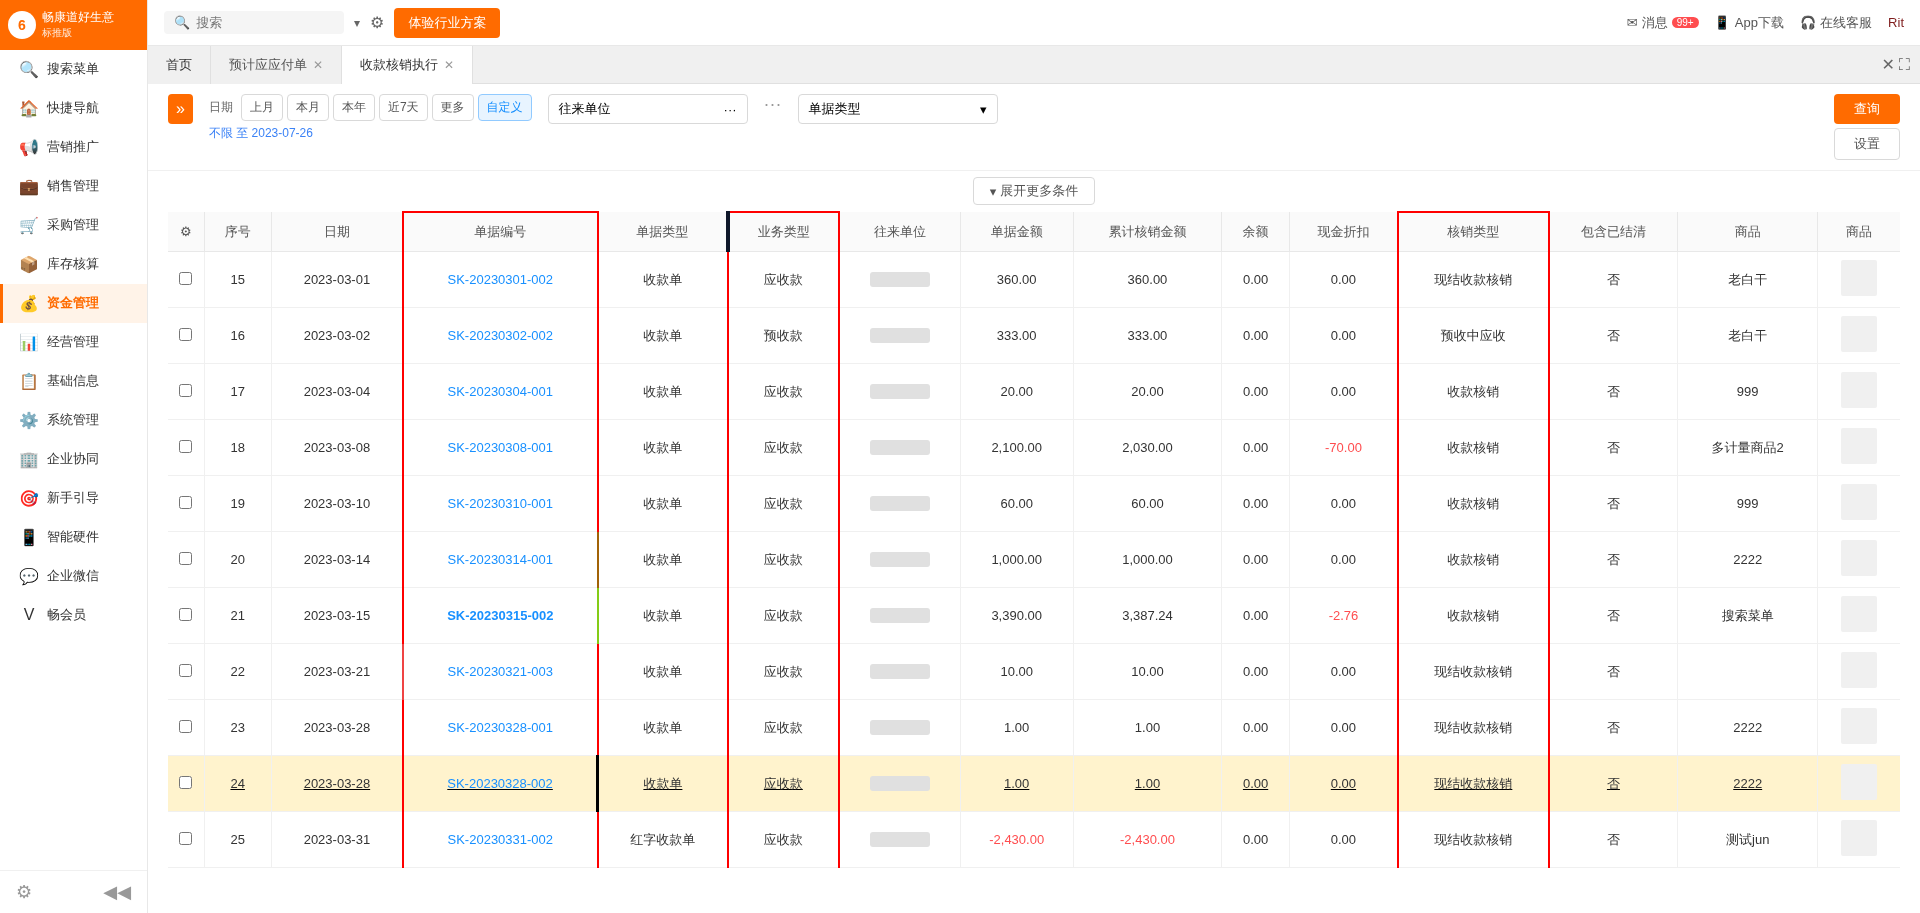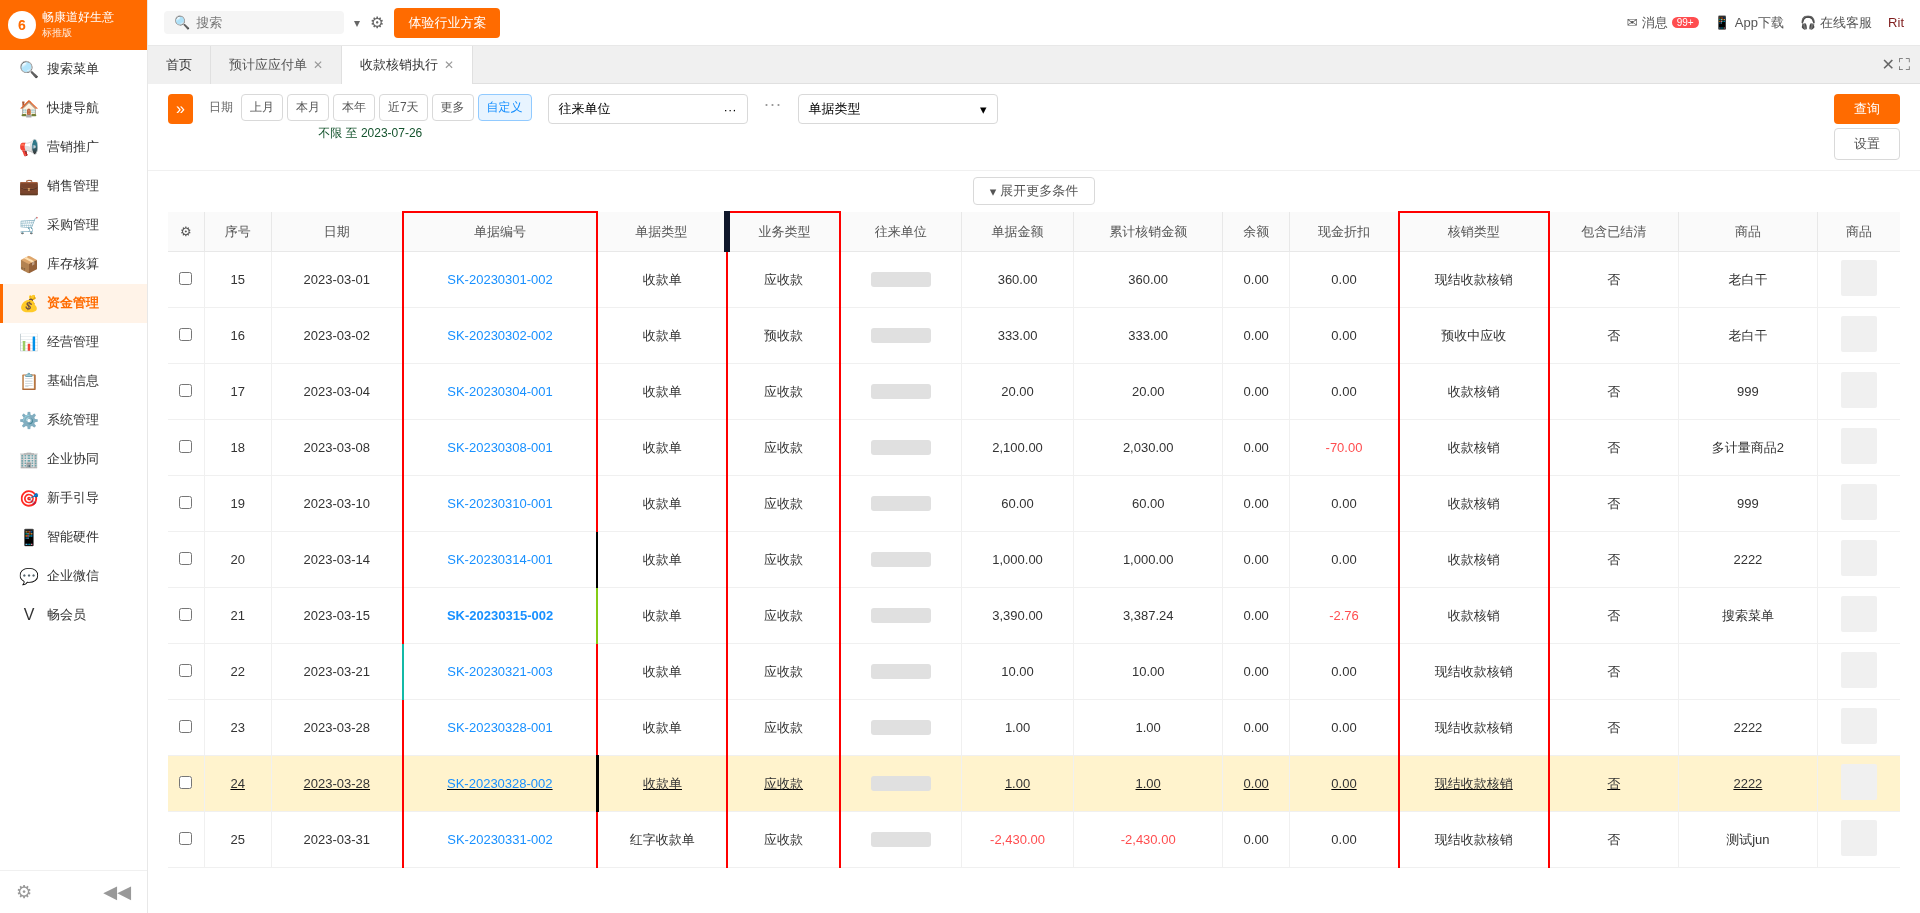--- a/index.html
+++ b/index.html
@@ -54,21 +54,21 @@
     .btn-refresh { display: flex; align-items: center; gap: 4px; border: 1px solid #d9d9d9; background: #fff; border-radius: 4px; padding: 5px 12px; cursor: pointer; color: #555; font-size: 13px; }
 
     
     .filter-bar { display: flex; align-items: flex-start; padding: 10px 20px; gap: 16px; border-bottom: 1px solid #f0f0f0; background: #fff; flex-wrap: wrap; }
     .filter-toggle { background: #ff6b00; color: #fff; border: none; border-radius: 4px; padding: 6px 8px; cursor: pointer; font-size: 16px; align-self: flex-start; }
     .filter-group { display: flex; flex-direction: column; gap: 4px; }
     .filter-row { display: flex; align-items: center; gap: 8px; }
     .filter-date-btns { display: flex; gap: 4px; }
     .date-btn { padding: 4px 8px; border: 1px solid #d9d9d9; border-radius: 4px; cursor: pointer; background: #fff; color: #555; font-size: 12px; }
     .date-custom { background: #e8f4ff; border: 1px solid #91caff; border-radius: 4px; padding: 3px 8px; color: #1890ff; cursor: pointer; font-size: 12px; }
-    .filter-date-range { color: #14532d; font-size: 12px; text-align: center; }
+    .filter-date-range { color: #3b82f6; font-size: 12px; }
     .filter-unit { min-width: 200px; border: 1px solid #d9d9d9; border-radius: 4px; padding: 5px 10px; display: flex; align-items: center; justify-content: space-between; cursor: pointer; }
     .filter-type { min-width: 200px; border: 1px solid #d9d9d9; border-radius: 4px; padding: 5px 10px; display: flex; align-items: center; justify-content: space-between; cursor: pointer; }
     .filter-spacer { flex: 1; }
     .btn-query { background: #ff6b00; color: #fff; border: none; border-radius: 4px; padding: 6px 20px; cursor: pointer; font-size: 13px; }
     .btn-settings { background: #fff; border: 1px solid #d9d9d9; border-radius: 4px; padding: 6px 16px; cursor: pointer; color: #555; font-size: 13px; }
     .expand-row { display: flex; align-items: center; justify-content: center; padding: 6px; }
     .btn-expand { border: 1px solid #d9d9d9; background: #fff; border-radius: 4px; padding: 4px 16px; cursor: pointer; color: #555; font-size: 12px; display: flex; align-items: center; gap: 4px; }
 
     
     .table-container { flex: 1; overflow: auto; padding: 0 20px; }
@@ -273,21 +273,21 @@
 
       <div class="table-container">
         <table>
           <thead>
             <tr>
               <th class="col-settings">⚙</th>
               <th>序号</th>
               <th>日期</th>
               <th style="border-left:2px solid #ff0000;border-right:2px solid #ff0000;border-top:2px solid #ff0000;">单据编号</th>
               <th>单据类型</th>
-              <th style="border-left:6px solid #0f172a;border-right:2px solid #ff0000;border-top:2px solid #ff0000;">业务类型</th>
+              <th style="border-left:4px solid #0f172a;border-right:2px solid #ff0000;border-top:2px solid #ff0000;">业务类型</th>
               <th>往来单位</th>
               <th>单据金额</th>
               <th>累计核销金额</th>
               <th>余额</th>
               <th>现金折扣</th>
               <th style="border-left:2px solid #ff0000;border-right:2px solid #ff0000;border-top:2px solid #ff0000;">核销类型</th>
               <th>包含已结清</th>
               <th>商品</th>
               <th>商品</th>
             </tr>
@@ -375,21 +375,21 @@
       <td class="">0.00</td>
       <td style="border-left:2px solid #ff0000;border-right:2px solid #ff0000;">收款核销</td>
       <td>否</td>
       <td>999</td>
       <td><span class="thumb"></span></td>
     </tr>
               <tr>
       <td><input type="checkbox" style=""></td>
       <td>20</td>
       <td>2023-03-14</td>
-      <td style="border-left:2px solid #ff0000;border-right:2px solid #000000;"><a class="link-cell">SK-20230314-001</a></td>
+      <td style="border-left:2px solid #ff0000;border-right:2px solid #a16207;"><a class="link-cell">SK-20230314-001</a></td>
       <td>收款单</td>
       <td style="border-left:2px solid #ff0000;border-right:2px solid #ff0000;">应收款</td>
       <td><span class="blurred">██████</span></td>
       <td class="">1,000.00</td>
       <td class="">1,000.00</td>
       <td>0.00</td>
       <td class="">0.00</td>
       <td style="border-left:2px solid #ff0000;border-right:2px solid #ff0000;">收款核销</td>
       <td>否</td>
       <td>2222</td>
@@ -409,21 +409,21 @@
       <td class="negative">-2.76</td>
       <td style="border-left:2px solid #ff0000;border-right:2px solid #ff0000;">收款核销</td>
       <td>否</td>
       <td>搜索菜单</td>
       <td><span class="thumb"></span></td>
     </tr>
               <tr>
       <td><input type="checkbox" style=""></td>
       <td>22</td>
       <td>2023-03-21</td>
-      <td style="border-left:2px solid #14b8a6;border-right:2px solid #ff0000;"><a class="link-cell">SK-20230321-003</a></td>
+      <td style="border-left:2px solid #ef4444;border-right:2px solid #ff0000;"><a class="link-cell">SK-20230321-003</a></td>
       <td>收款单</td>
       <td style="border-left:2px solid #ff0000;border-right:2px solid #ff0000;">应收款</td>
       <td><span class="blurred">██████</span></td>
       <td class="">10.00</td>
       <td class="">10.00</td>
       <td>0.00</td>
       <td class="">0.00</td>
       <td style="border-left:2px solid #ff0000;border-right:2px solid #ff0000;">现结收款核销</td>
       <td>否</td>
       <td></td>

